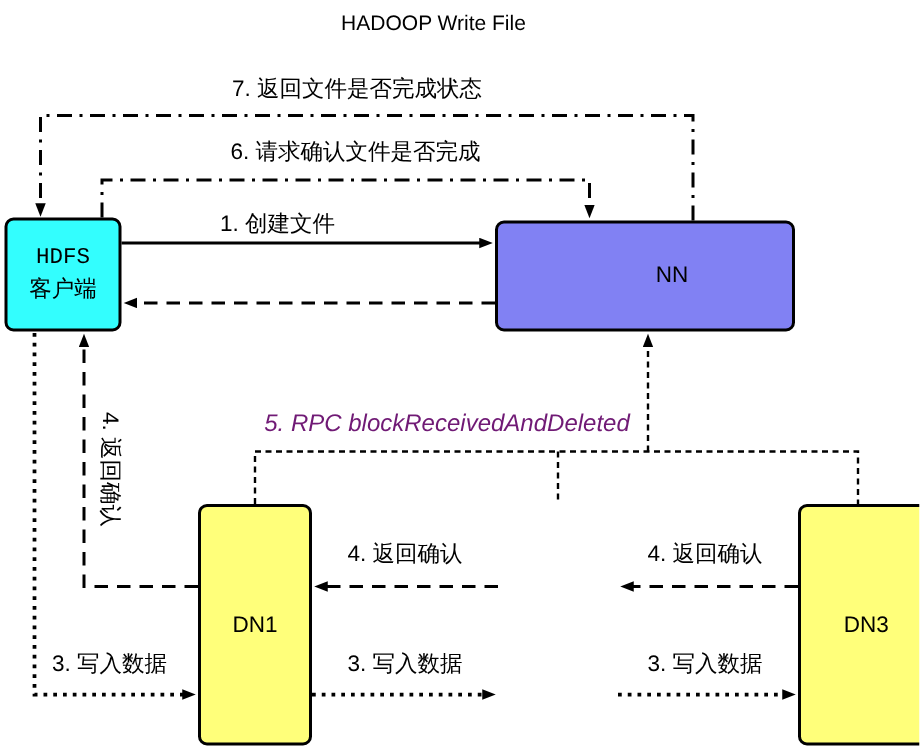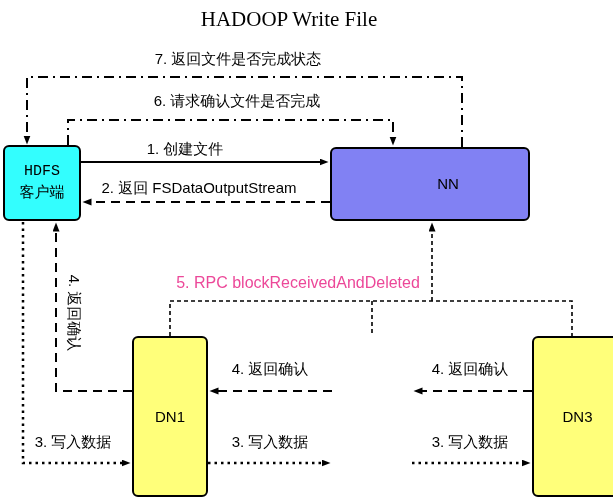--- a/index.html
+++ b/index.html
@@ -46,24 +46,23 @@
     white-space: nowrap;
     color: #000000;
     font-size: 15px;
     transform: translateX(-50%);
   }
   #diagram-title {
     position: absolute;
     left: 289px;
     top: 7px;
     transform: translateX(-50%);
-    font-size: 21px;
+    font-size: 14px;
     color: #000000;
     white-space: nowrap;
-    font-family: Liberation Serif, serif;
   }
   #label-step7 { left: 238px; top: 50px; text-align: center;  }
   #label-step6 { left: 237px; top: 92px;  }
   #label-step1 { left: 185px; top: 140px; }
   #label-step2 { left: 199px; top: 179px; }
   #label-step5 { left: 298px; top: 274px; font-size: 16px; }
   #label-step4-left {
     position: absolute;
     left: 73px;
     top: 313px;
@@ -127,22 +126,21 @@
   </div>
 
 
   <div class="node" id="node-dn3" style="background: rgb(255, 255, 122);">
     <span>DN3</span>
   </div>
 
   <div class="label" id="label-step7">7. 返回文件是否完成状态</div>
   <div class="label" id="label-step6">6. 请求确认文件是否完成</div>
   <div class="label" id="label-step1">1. 创建文件</div>
-  <div class="label" id="label-step2">2. 返回 FSDataOutputStream</div>
-  <div class="label" id="label-step5" style="color: #ec4899;">5. RPC blockReceivedAndDeleted</div>
+  <div class="label" id="label-step5" style="color: #701a75; font-style: italic;">5. RPC blockReceivedAndDeleted</div>
   <div id="label-step4-left">4. 返回确认</div>
   <div class="label" id="label-step4-mid">4. 返回确认</div>
   <div class="label" id="label-step4-right">4. 返回确认</div>
   <div class="label" id="label-step3-left">3. 写入数据</div>
   <div class="label" id="label-step3-mid">3. 写入数据</div>
   <div class="label" id="label-step3-right">3. 写入数据</div>
 
 </div>
 
 </body></html>

